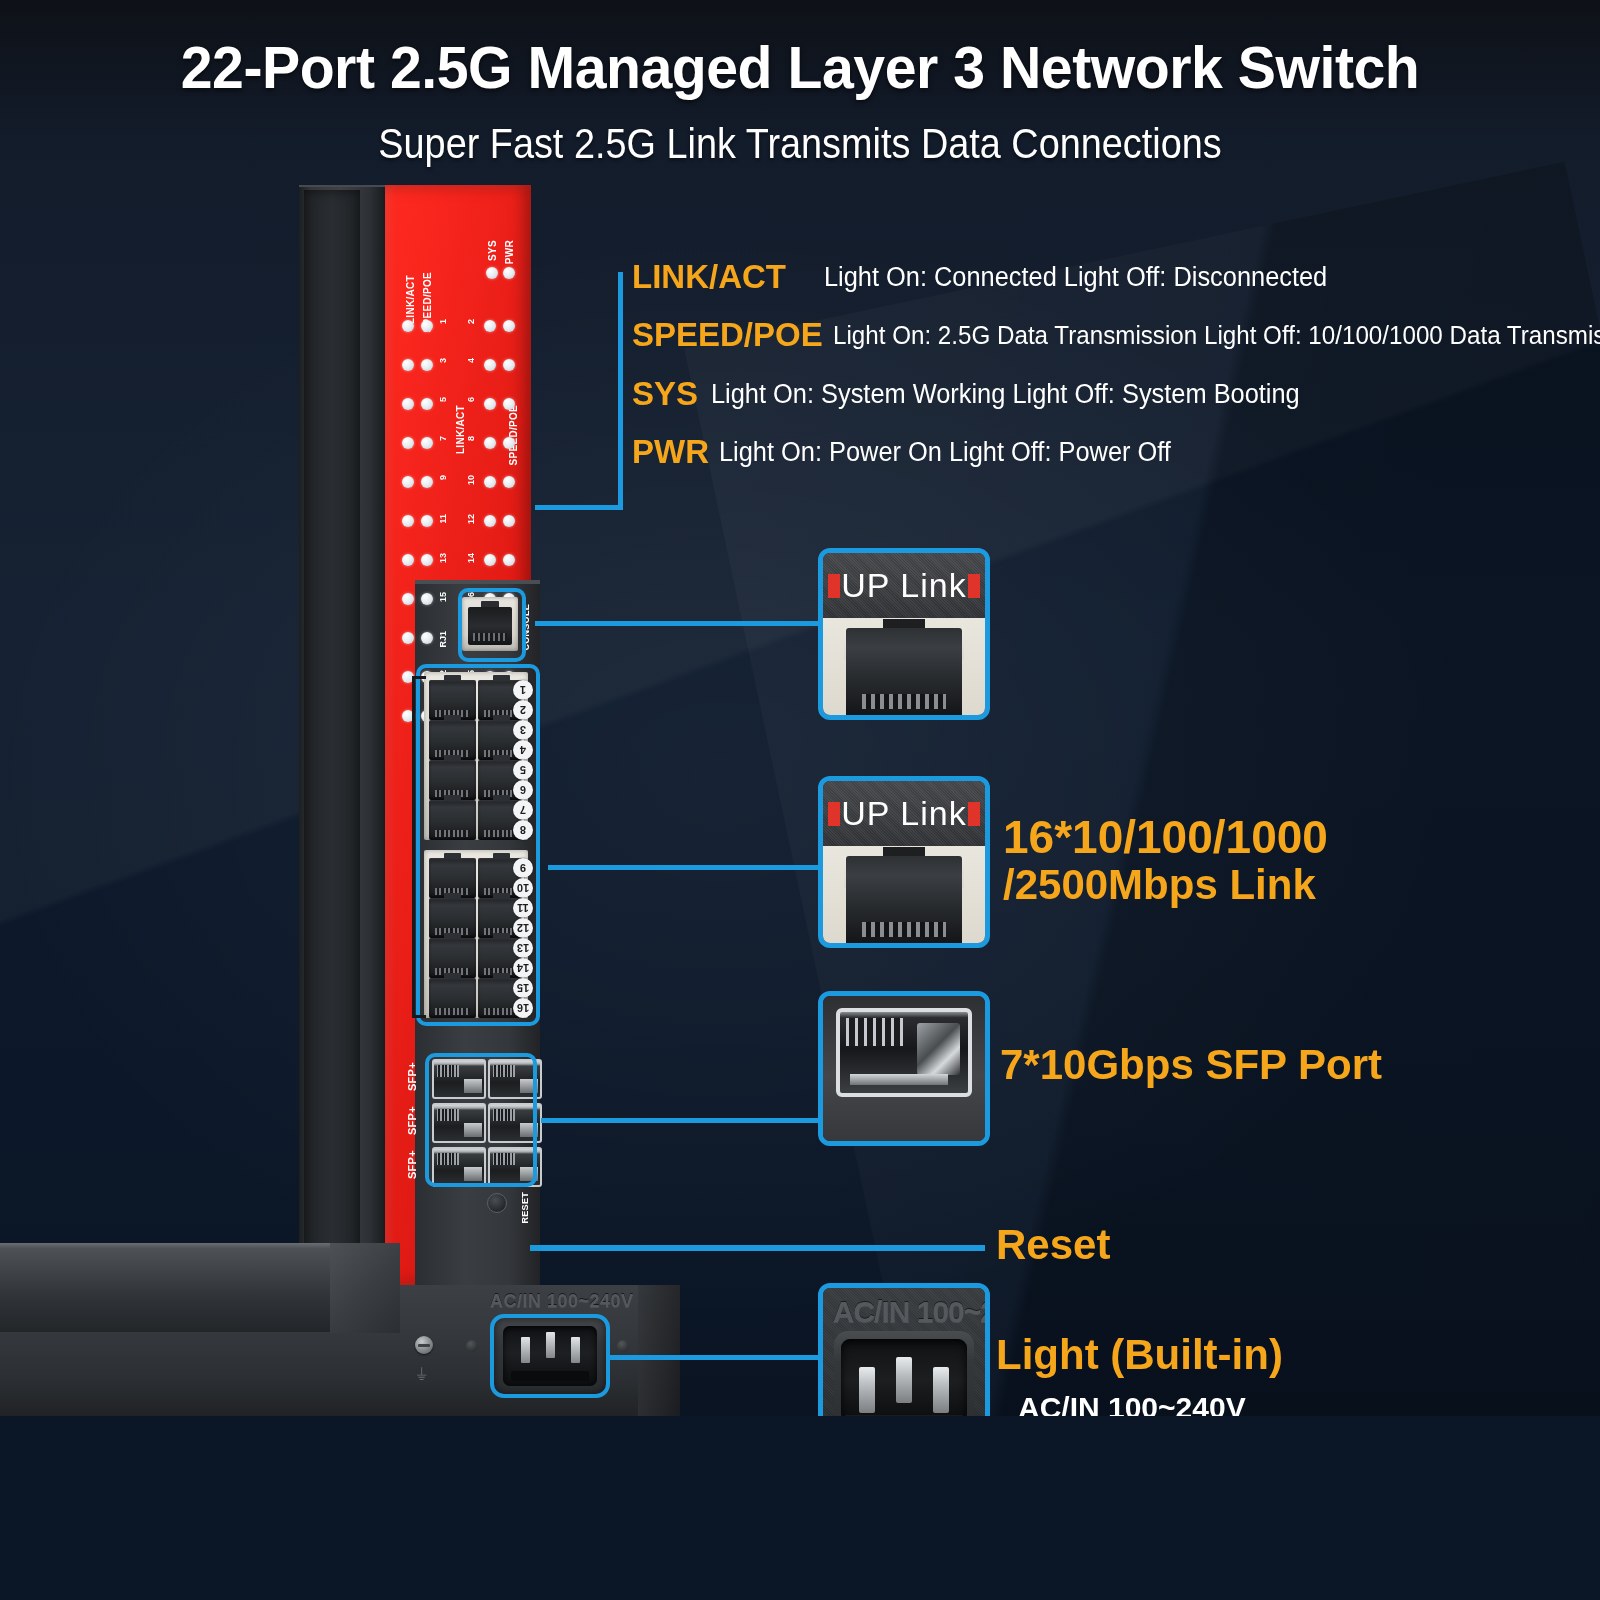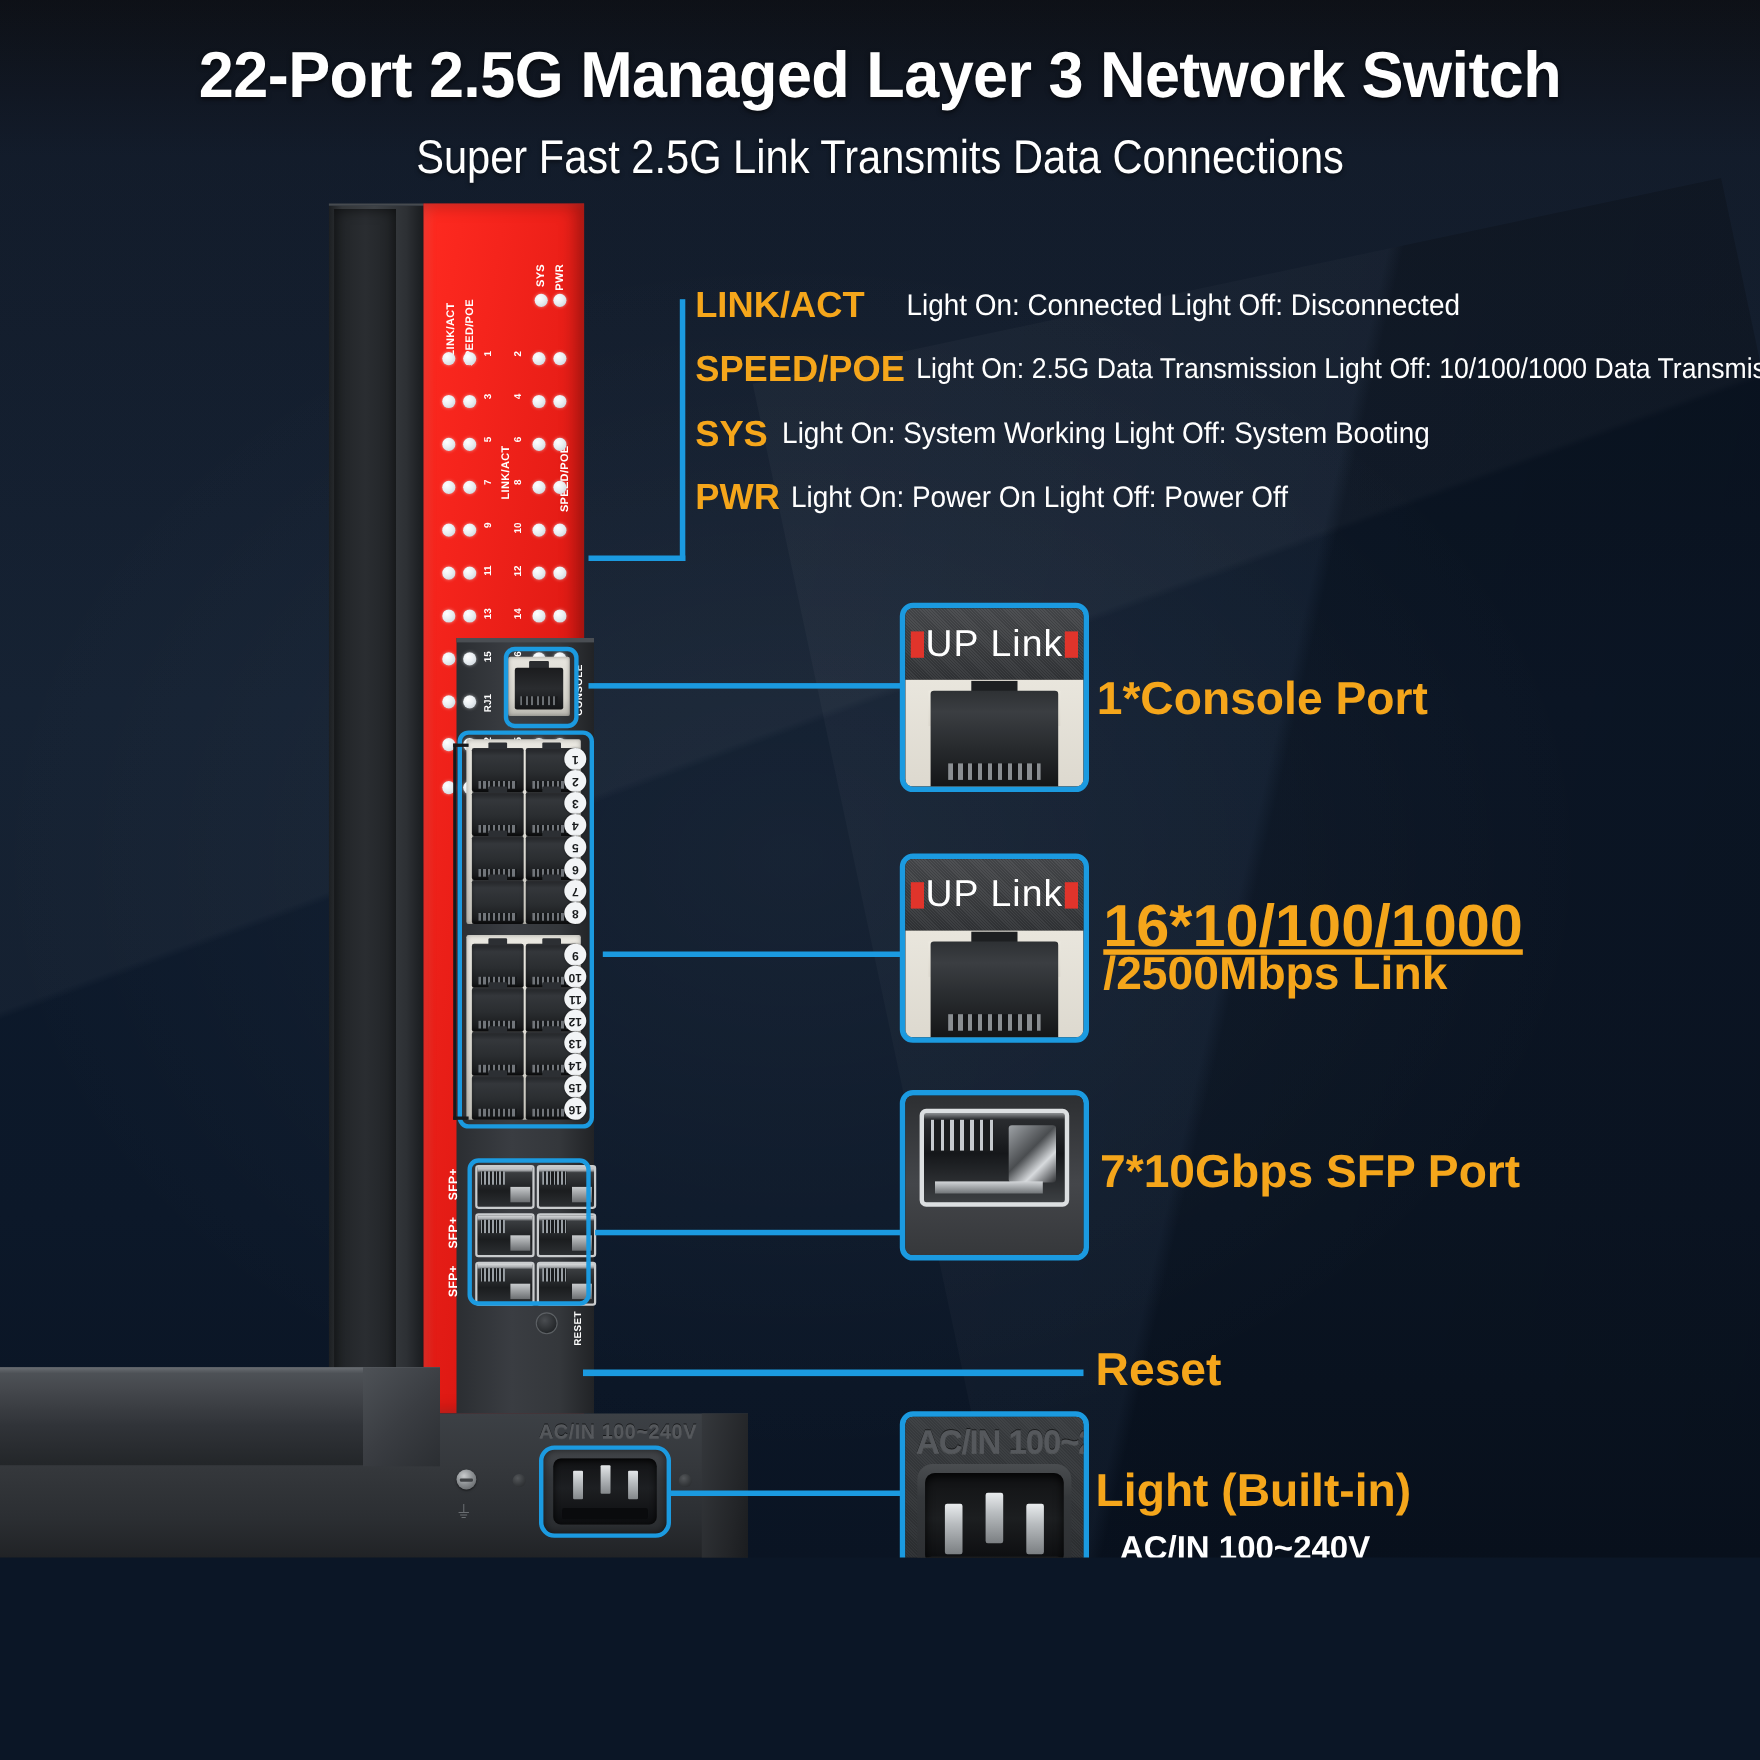--- a/index.html
+++ b/index.html
@@ -601,35 +601,34 @@
     <div class="thumb-led" style="left:5px;"></div>
     <div class="thumb-led" style="right:5px;"></div>
     <div class="thumb-uplink">UP Link</div>
     <div class="thumb-bottom"></div>
     <div class="thumb-jack-notch"></div>
     <div class="thumb-shoulderL"></div>
     <div class="thumb-shoulderR"></div>
     <div class="thumb-jack"></div>
     <div class="thumb-pins"></div>
   </div>
-  <div class="co-label" style="left:997px; top:612px; font-size:42px;">1*Console Port</div>
 
   <div class="thumb" style="left:818px; top:776px; width:172px; height:172px;">
     <div class="thumb-top"></div>
     <div class="thumb-led" style="left:5px;"></div>
     <div class="thumb-led" style="right:5px;"></div>
     <div class="thumb-uplink">UP Link</div>
     <div class="thumb-bottom"></div>
     <div class="thumb-jack-notch"></div>
     <div class="thumb-shoulderL"></div>
     <div class="thumb-shoulderR"></div>
     <div class="thumb-jack"></div>
     <div class="thumb-pins"></div>
   </div>
-  <div class="co-label" style="left:1003px; top:813px; font-size:54px;text-decoration:underline;">16*10/100/1000</div>
+  <div class="co-label" style="left:1003px; top:813px; font-size:46px;">16*10/100/1000</div>
   <div class="co-label" style="left:1003px; top:862px; font-size:42px;">/2500Mbps Link</div>
 
   <div class="thumb" style="left:818px; top:991px; width:172px; height:155px;">
     <div class="sfp-thumb-body"></div>
     <div class="sfp-thumb-cage">
       <div class="sfp-thumb-fins"></div>
       <div class="sfp-thumb-blob"></div>
       <div class="sfp-thumb-bar"></div>
     </div>
   </div>

